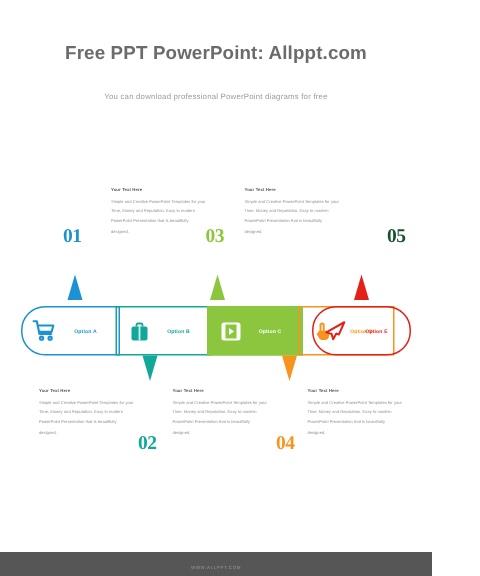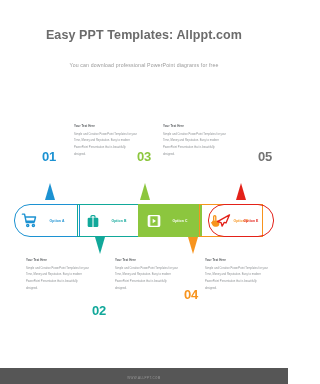--- a/index.html
+++ b/index.html
@@ -44,20 +44,21 @@
     letter-spacing: 0.15px;
   }
 
   
   .num {
     position: absolute;
     font-size: 13px;
     font-weight: bold;
     letter-spacing: -0.3px;
     line-height: 1;
+    font-family: Liberation Serif, serif;
   }
 
   
   .tblock {
     position: absolute;
     width: 64px;
   }
   .tblock .thead {
     font-size: 2.9px;
     font-weight: bold;
@@ -149,42 +150,42 @@
     font-size: 3px;
     color: #9b9b9b;
     letter-spacing: 0.4px;
   }
 </style>
 </head>
 <body>
 
 <div class="slide">
 
-  <div class="title">Easy PPT Templates: Allppt.com</div>
+  <div class="title">Free PPT PowerPoint: Allppt.com</div>
   <div class="subtitle">You can download professional PowerPoint diagrams for free</div>
 
   <div class="tblock" style="left:74px; top:124px;">
     <div class="thead">Your Text Here</div>
     <div class="tline">Simple and Creative PowerPoint Templates for your</div>
     <div class="tline">Time, Money and Reputation. Easy to modern</div>
     <div class="tline">PowerPoint Presentation that is beautifully</div>
     <div class="tline">designed.</div>
   </div>
 
   <div class="tblock" style="left:163px; top:124px;">
     <div class="thead">Your Text Here</div>
     <div class="tline">Simple and Creative PowerPoint Templates for your</div>
     <div class="tline">Time, Money and Reputation. Easy to modern</div>
     <div class="tline">PowerPoint Presentation that is beautifully</div>
     <div class="tline">designed.</div>
   </div>
 
   <div class="num" style="left:42px; top:150px; color:#1c92d2;">01</div>
   <div class="num" style="left:137px; top:150px; color:#8cc63e;text-align:center;">03</div>
-  <div class="num" style="left:258px; top:150px; color:#737373;">05</div>
+  <div class="num" style="left:258px; top:150px; color:#14532d;">05</div>
 
   <div class="arrow up" style="left:45px; top:183px; border-bottom-color:#1c92d2;"></div>
   <div class="arrow up" style="left:140px; top:183px; border-bottom-color:#8cc63e;"></div>
   <div class="arrow up" style="left:236px; top:183px; border-bottom-color:#e32119;"></div>
 
   <div class="ribbon">
 
     <div class="seg cap-left" style="left:0px; width:66px; border-color:#1c92d2; color:#1c92d2;">
       <span class="seg-icon">
         <svg width="17" height="17" viewBox="0 0 24 24" fill="none" stroke="#1c92d2" stroke-width="2" stroke-linecap="round" stroke-linejoin="round">
@@ -261,19 +262,19 @@
   </div>
 
   <div class="tblock" style="left:205px; top:258px;">
     <div class="thead">Your Text Here</div>
     <div class="tline">Simple and Creative PowerPoint Templates for your</div>
     <div class="tline">Time, Money and Reputation. Easy to modern</div>
     <div class="tline">PowerPoint Presentation that is beautifully</div>
     <div class="tline">designed.</div>
   </div>
 
-  <div class="num" style="left:92px; top:288px; color:#11a89a;margin-top:16px;">02</div>
+  <div class="num" style="left:92px; top:288px; color:#11a89a;">02</div>
   <div class="num" style="left:184px; top:288px; color:#f7941e;text-align:right;">04</div>
 
   <div class="footer"></div>
   <div class="footer-text">WWW.ALLPPT.COM</div>
 
 </div>
 
 </body></html>

